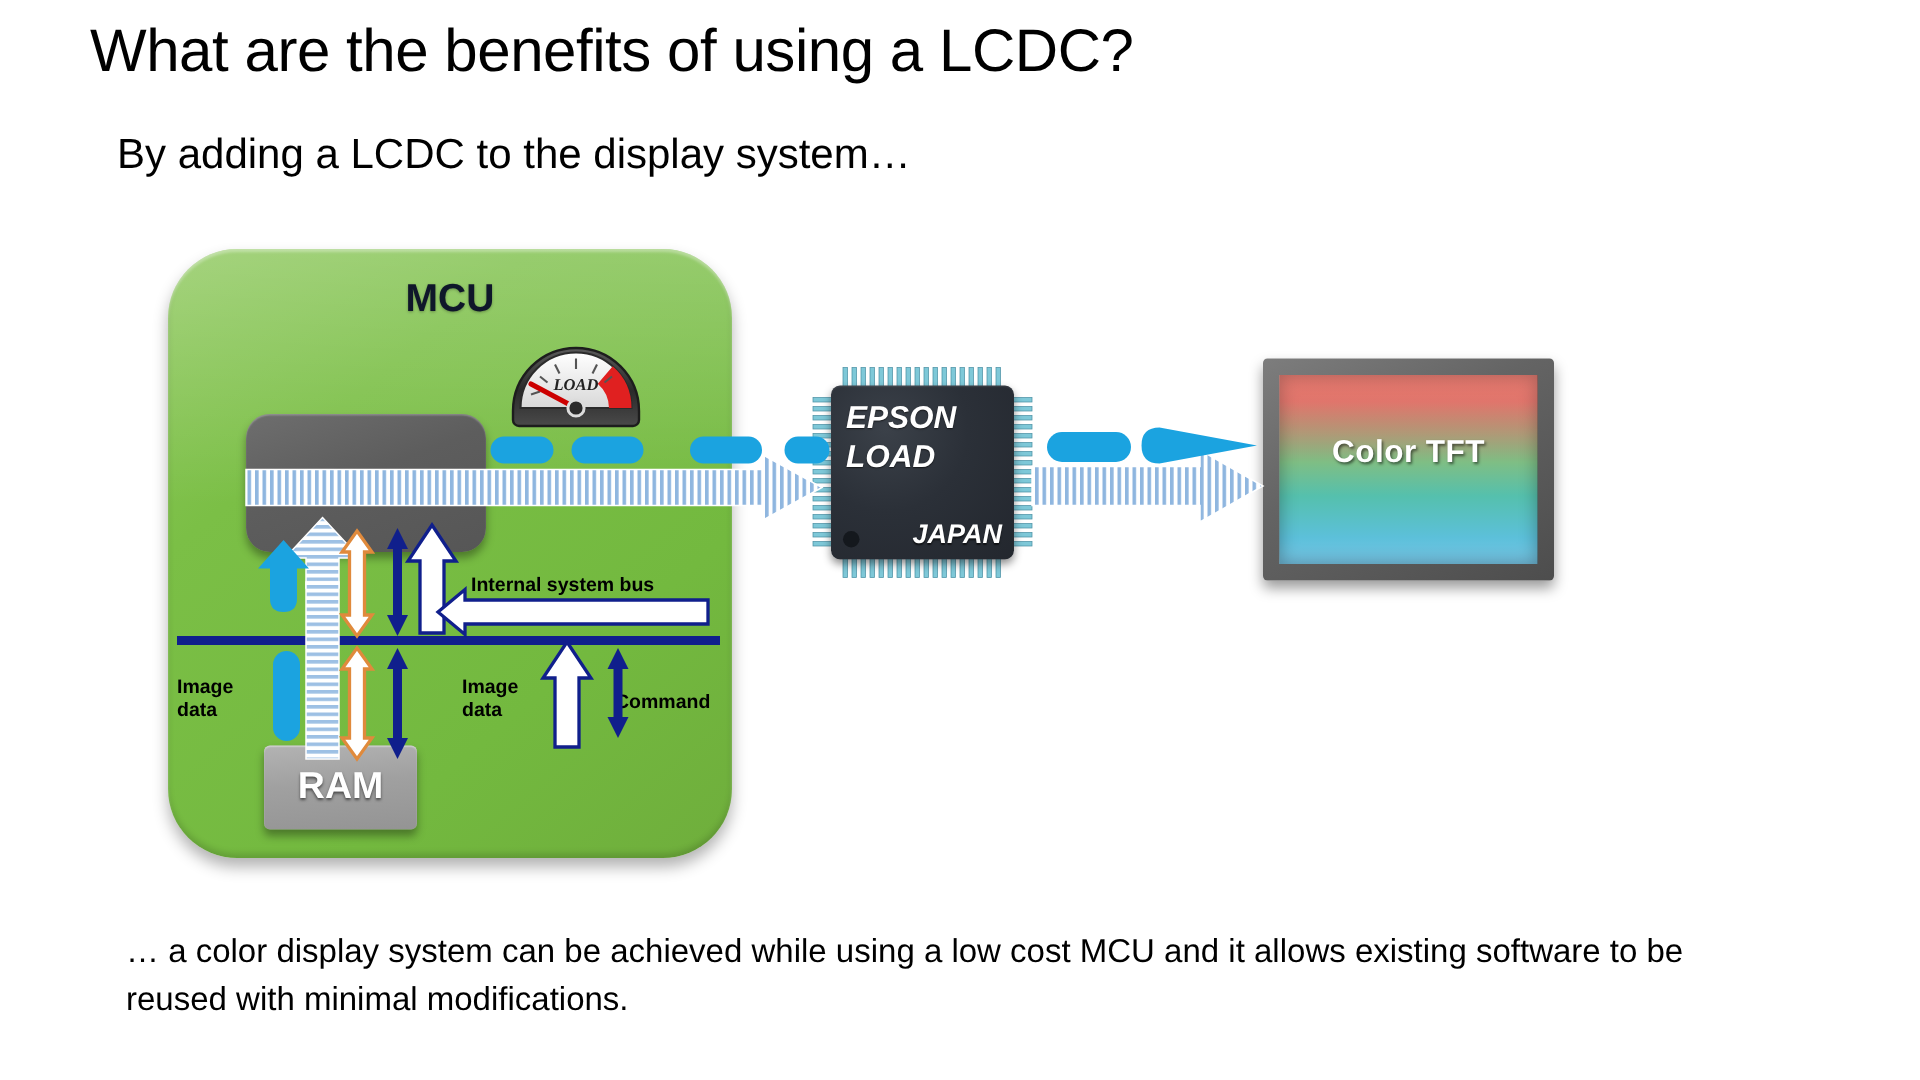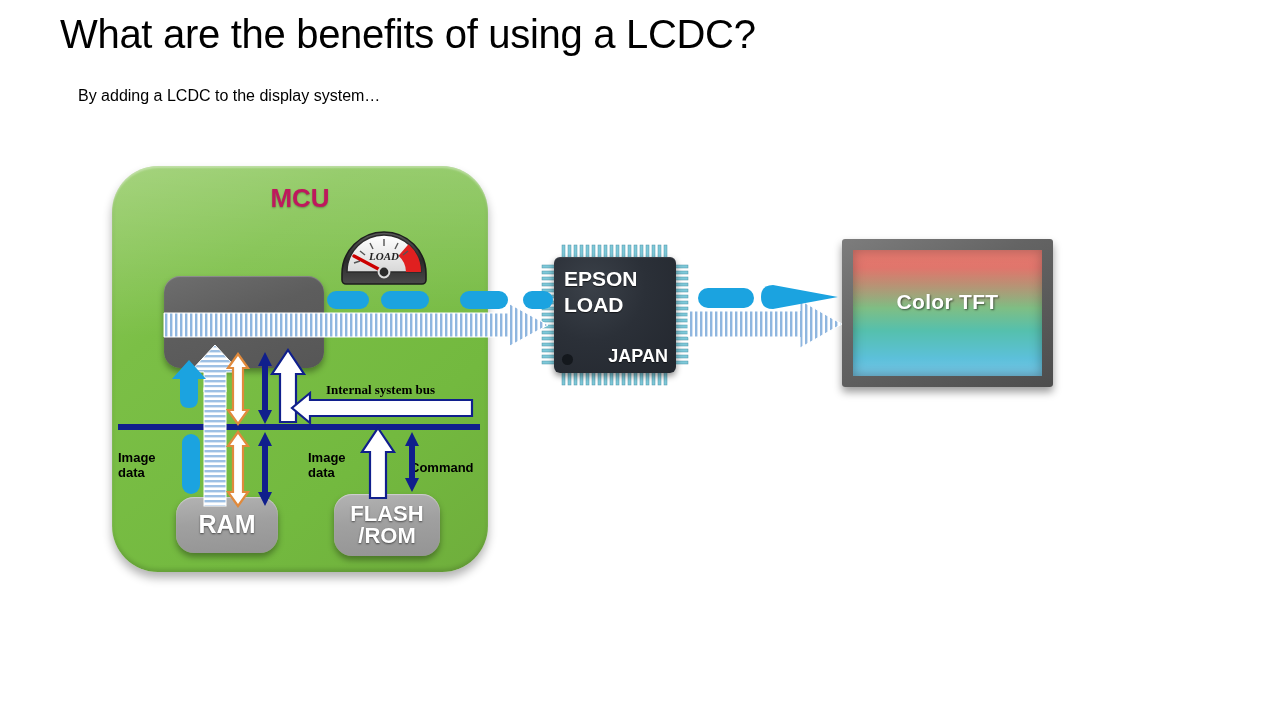--- a/index.html
+++ b/index.html
@@ -11,21 +11,21 @@
   .slide{position:absolute;inset:0;background:#ffffff;}
 
   
   .title{
     position:absolute;left:60px;top:12px;width:1160px;
     font-size:40px;font-weight:normal;color:#000;letter-spacing:-0.3px;
     line-height:1.1;white-space:nowrap;
   }
   .subtitle{
     position:absolute;left:78px;top:86px;
-    font-size:16px;color:#000;line-height:1.2;white-space:nowrap;
+    font-size:28px;color:#000;line-height:1.2;white-space:nowrap;
   }
   .caption{
     position:absolute;left:84px;top:618px;width:1110px;
     font-size:22px;color:#000;line-height:1.45;
   }
 
   
   .mcu{
     position:absolute;left:112px;top:166px;width:376px;height:406px;
     background:linear-gradient(140deg,#8cc75a 0%,#7bbf46 28%,#73b93f 70%,#6fae3c 100%);
@@ -35,40 +35,40 @@
     overflow:hidden;
   }
   .mcu-gloss{
     position:absolute;left:0;top:0;width:100%;height:42%;
     background:linear-gradient(180deg,rgba(255,255,255,.22),rgba(255,255,255,0));
     pointer-events:none;
   }
   
   .mcu-title{
     position:absolute;left:112px;top:183px;width:376px;text-align:center;
-    font-size:26px;font-weight:bold;color:#be185d;
+    font-size:26px;font-weight:bold;color:#0f172a;
     text-shadow:0 1px 2px rgba(0,0,0,.30);
   }
 
   
   .cpu{
     position:absolute;left:164px;top:258px;width:160px;height:92px;
     border-radius:16px;
     background:linear-gradient(160deg,#6e6e6e 0%,#5d5d5d 45%,#565656 100%);
     box-shadow:0 4px 6px rgba(0,0,0,.35), inset 0 1px 1px rgba(255,255,255,.25);
     display:flex;align-items:center;justify-content:center;margin-top:18px;
   }
   .cpu span{
     font-size:26px;font-weight:bold;color:#fff;letter-spacing:.5px;
     text-shadow:0 1px 2px rgba(0,0,0,.5);
   }
 
   
   .mem{
-    position:absolute;border-radius:18px;
+    position:absolute;border-radius:4px;
     background:linear-gradient(175deg,#b3b3b3 0%,#a0a0a0 45%,#949494 100%);
     box-shadow:0 4px 6px rgba(0,0,0,.35), inset 0 1px 1px rgba(255,255,255,.4);
     display:flex;align-items:center;justify-content:center;text-align:center;
   }
   .mem span{
     font-size:25px;font-weight:bold;color:#fff;line-height:1.02;
     text-shadow:0 1px 2px rgba(0,0,0,.55);
   }
   .ram{left:176px;top:497px;width:102px;height:56px;}
   .flash{left:334px;top:494px;width:106px;height:62px;}
@@ -81,54 +81,55 @@
   .busline{
     position:absolute;left:118px;top:424px;width:362px;height:6px;
     background:#101f8c;
   }
 
   
   .ilabel{
     position:absolute;font-size:13px;font-weight:bold;color:#000;
     line-height:1.18;white-space:pre-line;
   }
-  .lbl-bus{left:326px;top:382px;font-family:Liberation Serif, serif;}
+  .lbl-bus{left:314px;top:382px;}
   .lbl-img1{left:118px;top:450px;}
   .lbl-img2{left:308px;top:450px;}
   .lbl-cmd{left:410px;top:460px;}
 
   
   .lcdc{position:absolute;left:540px;top:243px;width:150px;height:144px;}
   .lcdc-body{
     position:absolute;left:14px;top:14px;right:14px;bottom:14px;
     border-radius:6px;
     background:
       radial-gradient(circle at 30% 25%, #3b4149 0%, #2b3038 45%, #23272e 100%);
     box-shadow:0 3px 6px rgba(0,0,0,.45), inset 0 1px 1px rgba(255,255,255,.08);
     overflow:hidden;
+    font-style:italic;
   }
   .lcdc-txt{
     position:absolute;left:10px;top:9px;
     font-size:21px;font-weight:bold;color:#fff;line-height:1.22;
     text-shadow:0 1px 1px rgba(0,0,0,.6);
   }
   .lcdc-japan{
     position:absolute;right:8px;bottom:6px;
     font-size:18px;font-weight:bold;color:#fff;
     text-shadow:0 1px 1px rgba(0,0,0,.6);
     text-align:center;
   }
   .lcdc-dot{
     position:absolute;left:8px;bottom:8px;width:11px;height:11px;
     border-radius:50%;background:#14181d;
   }
 
   
   .tft{
-    position:absolute;left:842px;top:239px;width:211px;height:148px;
+    position:absolute;left:842px;top:239px;width:194px;height:148px;
     background:linear-gradient(150deg,#7d7d7d 0%,#646464 40%,#4d4d4d 100%);
     border-radius:3px;padding:11px;box-sizing:border-box;
     box-shadow:0 5px 9px rgba(0,0,0,.4);
   }
   .tft-screen{
     width:100%;height:100%;position:relative;
     background:linear-gradient(180deg,#e05b4e 0%, #dc6257 14%, #7fbe84 46%,
                #55c0ad 64%, #5cc0da 86%, #78c6e6 100%);
     box-shadow:inset 0 0 12px rgba(0,0,0,.35);
     display:flex;align-items:center;justify-content:center;
@@ -189,24 +190,20 @@
       <text x="46" y="42" font-family="Liberation Serif, serif" font-style="italic" font-weight="bold" font-size="11" fill="#222" text-anchor="middle">LOAD</text>
       <line x1="46" y1="54" x2="16" y2="38" stroke="#c00" stroke-width="3.4" stroke-linecap="round"></line>
       <circle cx="46" cy="54" r="5.4" fill="#2b2b2b" stroke="#dcdcdc" stroke-width="2"></circle>
     </svg>
   </div>
 
   <div class="busline"></div>
 
   <div class="mem ram">
     <span>RAM</span>
-  </div>
-  <div class="mem flash">
-    <span>FLASH
-/ROM</span>
   </div>
 
   <div class="ilabel lbl-bus">Internal system bus</div>
   <div class="ilabel lbl-img1">Image
 data</div>
   <div class="ilabel lbl-img2">Image
 data</div>
   <div class="ilabel lbl-cmd">Command</div>
 
   <div class="lcdc">
@@ -373,13 +370,14 @@
     <g fill="#ffffff" stroke="#101f8c" stroke-width="2.2">
       <path d="M288 350 L304 374 L296 374 L296 422 L280 422 L280 374 L272 374 Z"></path>
       <path d="M378 428 L394 452 L386 452 L386 498 L370 498 L370 452 L362 452 Z"></path>
     </g>
 
     <g>
       <path d="M472 400 L310 400 L310 393 L292 408 L310 423 L310 416 L472 416 Z" fill="#ffffff" stroke="#101f8c" stroke-width="2.2"></path>
     </g>
   </svg>
 
+  <div class="caption">… a color display system can be achieved while using a low cost MCU and it allows existing software to be reused with minimal modifications.</div>
 </div>
 
 </body></html>

